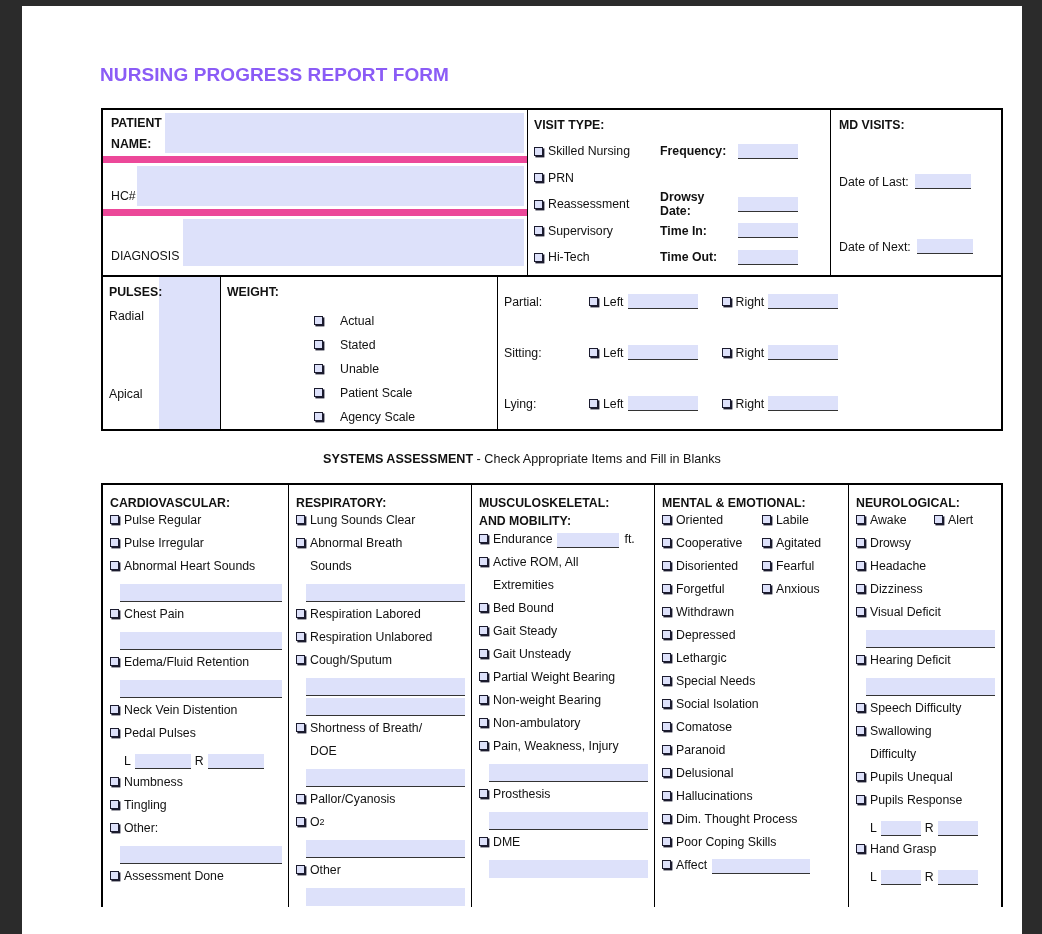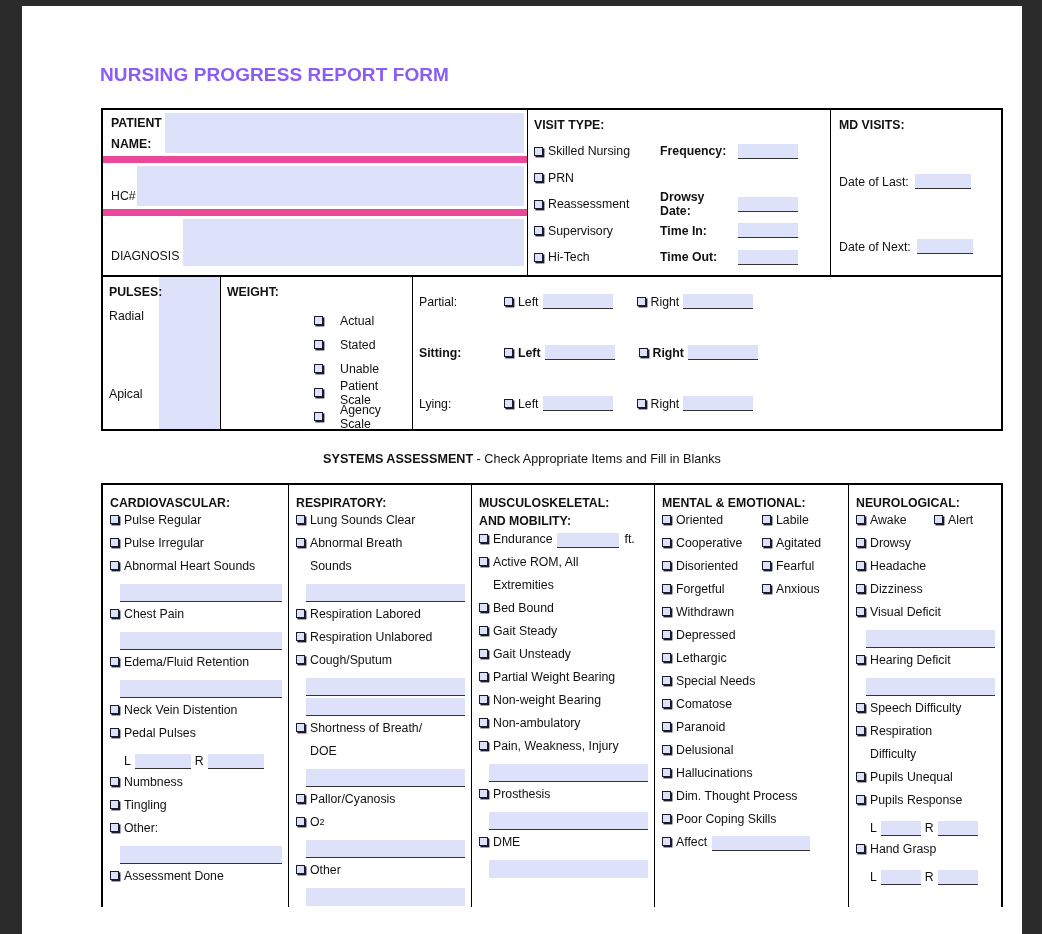--- a/index.html
+++ b/index.html
@@ -83,21 +83,21 @@
   
   .vit { border-top:2.5px solid #000; display:flex; }
   .v-temp { width:187px; position:relative; border-right:1px solid #000; height:186px; }
   .v-temp .a { position:absolute; left:8px; top:8px; }
   .v-temp .b { position:absolute; left:8px; top:110px; }
   .v-pulse { width:118px; position:relative; border-right:1px solid #000; }
   .v-pulse .a { position:absolute; left:6px; top:8px; }
   .v-pulse .b { position:absolute; left:6px; top:32px; }
   .v-pulse .c { position:absolute; left:6px; top:110px; }
   .v-pulse .f { position:absolute; left:56px; top:0px; right:0; bottom:0; background:#dde1fa; }
-  .v-weight { width:192px; position:relative; border-right:1px solid #000; padding:8px 0 0 6px; }
+  .v-weight { width:277px; position:relative; border-right:1px solid #000; padding:8px 0 0 6px; }
   .w-list { margin:10px 0 0 87px; }
   .w-item { display:flex; align-items:center; height:24px; font-size:12.3px; color:#111;gap:12px; }
   .v-bp { flex:1; position:relative; padding:8px 0 0 6px; }
   .bp-line { display:flex; align-items:center; height:34px; }
   .bp-when { width:85px; font-size:12.3px; color:#111; }
   .bp-side { display:flex; align-items:center; font-size:12.3px; color:#111; }
   .bp-fld { width:70px; height:15px; background:#dde1fa; border-bottom:1.3px solid #333; margin-left:4px; }
   .bp-gap { width:24px; }
 
   
@@ -276,21 +276,21 @@
           </span>
           <span class="bp-fld"></span>
           <span class="bp-gap"></span>
           <span class="bp-side">
             <span class="cb"></span>
             <span>Right</span>
           </span>
           <span class="bp-fld"></span>
         </div>
 
-        <div class="bp-line" style="margin-top:17px;font-weight:bold;">
+        <div class="bp-line" style="margin-top:17px;">
           <span class="bp-when">Sitting:</span>
           <span class="bp-side">
             <span class="cb"></span>
             <span>Left</span>
           </span>
           <span class="bp-fld"></span>
           <span class="bp-gap"></span>
           <span class="bp-side">
             <span class="cb"></span>
             <span>Right</span>
@@ -553,20 +553,24 @@
       <div class="aitem">
         <span class="cb"></span>
         <span>Lethargic</span>
         </div>
       <div class="aitem">
         <span class="cb"></span>
         <span>Special Needs</span>
         </div>
       <div class="aitem">
         <span class="cb"></span>
+        <span>Social Isolation</span>
+        </div>
+      <div class="aitem">
+        <span class="cb"></span>
         <span>Comatose</span>
         </div>
       <div class="aitem">
         <span class="cb"></span>
         <span>Paranoid</span>
         </div>
       <div class="aitem">
         <span class="cb"></span>
         <span>Delusional</span>
         </div>
@@ -630,21 +634,21 @@
         <span>Hearing Deficit</span>
         </div>
       <div class="ablank"></div>
 
       <div class="aitem">
         <span class="cb"></span>
         <span>Speech Difficulty</span>
         </div>
       <div class="aitem">
         <span class="cb"></span>
-        <span>Respiration</span>
+        <span>Swallowing</span>
         </div>
       <div class="acont">Difficulty</div>
 
       <div class="aitem">
         <span class="cb"></span>
         <span>Pupils Unequal</span>
         </div>
       <div class="aitem">
         <span class="cb"></span>
         <span>Pupils Response</span>

